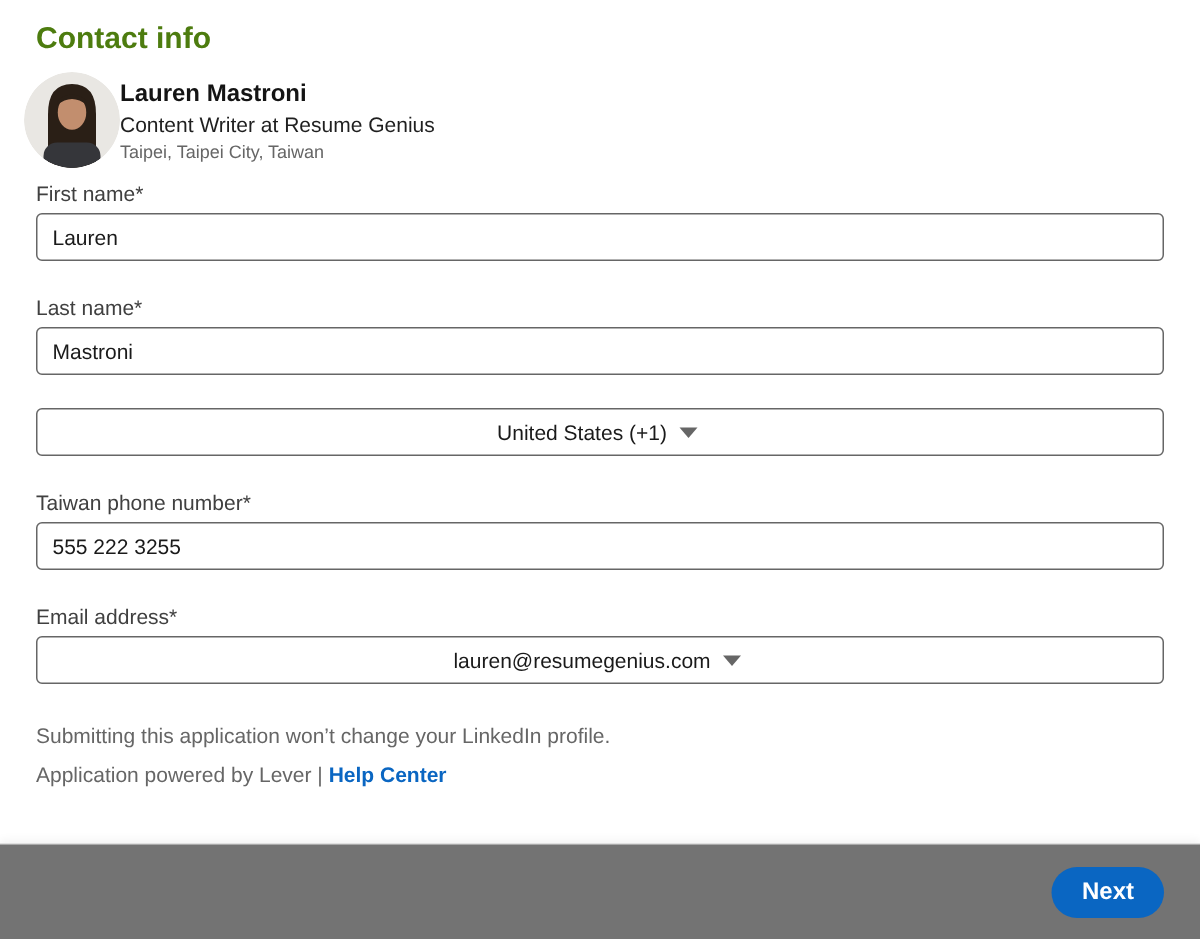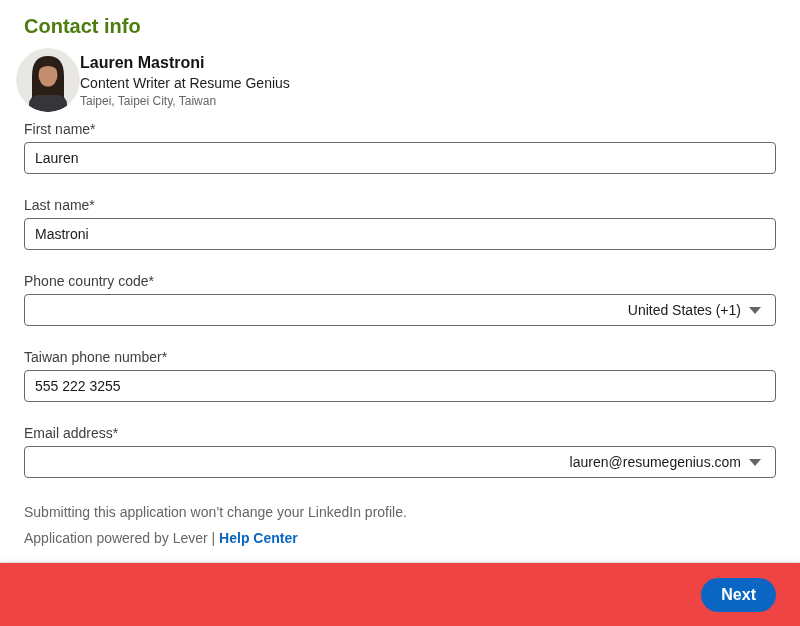--- a/index.html
+++ b/index.html
@@ -51,21 +51,21 @@
     border-radius: 4px;
     background: #ffffff;
     font-family: "Liberation Sans", "DejaVu Sans", sans-serif;
     font-size: 14px;
     color: #1a1a1a;
     padding: 0 10px;
   }
   .select-box {
     display: flex;
     align-items: center;
-    justify-content: flex-end;
+    justify-content: center;
     cursor: pointer;
     padding-right: 14px;
   }
   .chevron {
     width: 0; height: 0;
     border-left: 6px solid transparent;
     border-right: 6px solid transparent;
     border-top: 7px solid #666666;
     margin-left: 8px;
     flex: 0 0 auto;
@@ -76,21 +76,21 @@
   .help-link {
     color: #0a66c2;
     font-weight: 700;
     text-decoration: none;
     cursor: pointer;
   }
   .bottom-bar {
     position: absolute;
     left: 0; right: 0; bottom: 0;
     height: 64px;
-    background: #ef4444;
+    background: #737373;
     border-top: 1px solid #e0e0e0;
     box-shadow: 0 -2px 6px rgba(0,0,0,0.05);
     display: flex;
     align-items: center;
     justify-content: flex-end;
     padding-right: 24px;
   }
   .next-button {
     background: #2b6cb8;
     background: #0a66c2;
@@ -139,21 +139,20 @@
     <label class="field-label">First name*</label>
     <input class="text-input" type="text" value="Lauren" style="">
   </div>
 
   <div class="form-group">
     <label class="field-label">Last name*</label>
     <input class="text-input" type="text" value="Mastroni" style="">
   </div>
 
   <div class="form-group">
-    <label class="field-label">Phone country code*</label>
     <div class="select-box" role="combobox">
       <span>United States (+1)</span>
       <span class="chevron"></span>
     </div>
   </div>
 
   <div class="form-group">
     <label class="field-label">Taiwan phone number*</label>
     <input class="text-input" type="text" value="555 222 3255" style="">
   </div>

